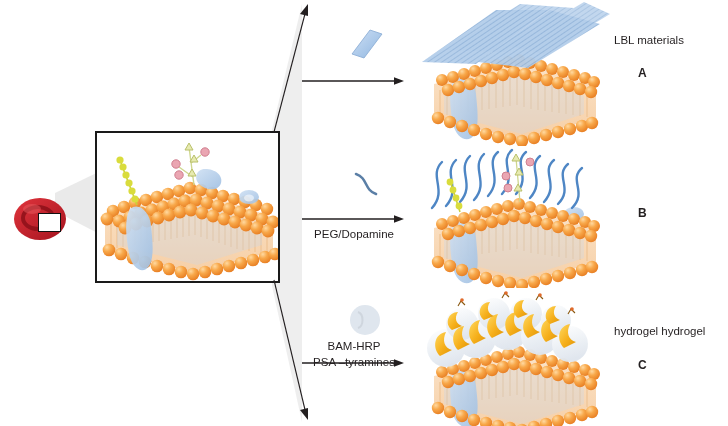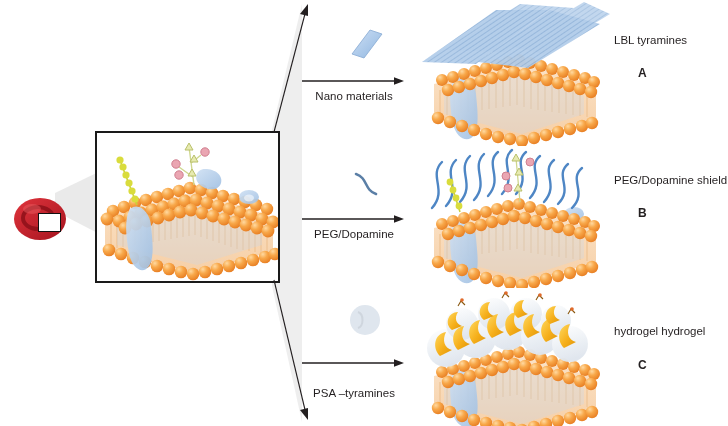--- a/index.html
+++ b/index.html
@@ -225,21 +225,20 @@
         <circle cx="82" cy="42" r="4.2" fill="#eaa6b2" stroke="#d07f8f" stroke-width="1"></circle>
         <circle cx="108" cy="19" r="4.2" fill="#eaa6b2" stroke="#d07f8f" stroke-width="1"></circle>
       </g>
     </g>
   </svg>
 
   <svg class="abs" style="left:300px;top:74px;width:108px;height:14px">
     <line x1="2" y1="7" x2="96" y2="7" stroke="#231f20" stroke-width="1.3"></line>
     <polygon points="104,7 94,3.2 94,10.8" fill="#231f20"></polygon>
   </svg>
-  <div class="abs arrow-label" style="left:300px;top:90px;width:108px;">Nano materials</div>
 
   <svg class="abs" style="left:348px;top:26px;width:40px;height:34px">
     <polygon points="4,28 22,4 34,8 16,32" fill="url(#sheetG)" stroke="#86a9d3" stroke-width="0.8"></polygon>
   </svg>
 
   <svg class="abs" style="left:424px;top:6px;width:180px;height:132px">
     <clipPath id="ca">
         <rect x="-6" y="-6" width="196" height="146"></rect>
       </clipPath>
     <g clip-path="url(#ca)">
@@ -326,21 +325,21 @@
 
       <g>
         <polygon points="-2,56 72,4 124,4 52,58" fill="url(#hatch)" opacity="0.95"></polygon>
         <polygon points="54,56 126,4 176,18 104,62" fill="url(#hatch)" opacity="0.95"></polygon>
         <polygon points="22,44 96,-2 150,2 80,46" fill="url(#hatch)" opacity="0.8"></polygon>
         <polygon points="86,40 160,-4 186,8 120,48" fill="url(#hatch)" opacity="0.8"></polygon>
       </g>
     </g>
   </svg>
 
-  <div class="abs lbl" style="left:614px;top:33px;">LBL tyramines</div>
+  <div class="abs lbl" style="left:614px;top:33px;">LBL materials</div>
   <div class="abs panel-letter" style="left:638px;top:66px;">A</div>
 
   <svg class="abs" style="left:300px;top:212px;width:108px;height:14px">
     <line x1="2" y1="7" x2="96" y2="7" stroke="#231f20" stroke-width="1.3"></line>
     <polygon points="104,7 94,3.2 94,10.8" fill="#231f20"></polygon>
   </svg>
   <div class="abs arrow-label" style="left:300px;top:228px;width:108px;">PEG/Dopamine</div>
 
   <svg class="abs" style="left:352px;top:168px;width:34px;height:34px">
     <path d="M4,6 C16,10 12,22 24,26" stroke="#5b7fa6" stroke-width="2.6" fill="none" stroke-linecap="round"></path>
@@ -456,28 +455,28 @@
         <polygon points="92,8 96,15 88,15" fill="#e7eab0" stroke="#b9c06a" stroke-width="1"></polygon>
         <polygon points="95,22 99,29 91,29" fill="#e7eab0" stroke="#b9c06a" stroke-width="1"></polygon>
         <polygon points="94,38 98,45 90,45" fill="#e7eab0" stroke="#b9c06a" stroke-width="1"></polygon>
         <circle cx="82" cy="30" r="4" fill="#eaa6b2" stroke="#d07f8f" stroke-width="1"></circle>
         <circle cx="84" cy="42" r="4" fill="#eaa6b2" stroke="#d07f8f" stroke-width="1"></circle>
         <circle cx="106" cy="16" r="4" fill="#eaa6b2" stroke="#d07f8f" stroke-width="1"></circle>
       </g>
     </g>
   </svg>
 
-  <div class="abs lbl" style="left:614px;top:173px;">PEG/Dopamine shield</div>
   <div class="abs panel-letter" style="left:638px;top:206px;">B</div>
 
   <svg class="abs" style="left:300px;top:356px;width:108px;height:14px">
     <line x1="2" y1="7" x2="96" y2="7" stroke="#231f20" stroke-width="1.3"></line>
     <polygon points="104,7 94,3.2 94,10.8" fill="#231f20"></polygon>
   </svg>
-  <div class="abs arrow-label" style="left:296px;top:356px;width:116px;margin-top:31px;">PSA –tyramines</div>
+  <div class="abs arrow-label" style="left:300px;top:340px;width:108px;">BAM-HRP</div>
+  <div class="abs arrow-label" style="left:296px;top:356px;width:116px;">PSA –tyramines</div>
 
   <svg class="abs" style="left:346px;top:302px;width:38px;height:36px">
     <circle cx="19" cy="18" r="15" fill="#dfe6ee"></circle>
     <path d="M19,3 A15,15 0 0,1 19,33 A10,10 0 0,0 19,3 Z" fill="#f5b01f"></path>
     <path d="M12,10 C18,12 18,24 12,26" stroke="#cfd6de" stroke-width="2" fill="none"></path>
   </svg>
 
   <svg class="abs" style="left:424px;top:290px;width:180px;height:132px">
     <clipPath id="cc">
         <rect x="-6" y="-6" width="196" height="146"></rect>

